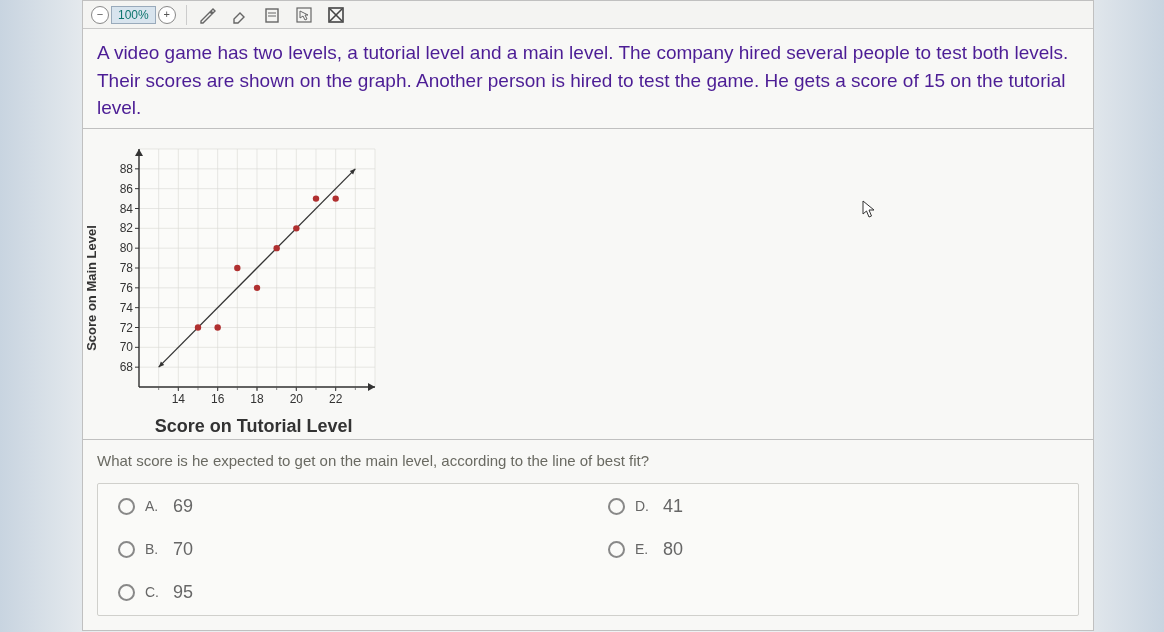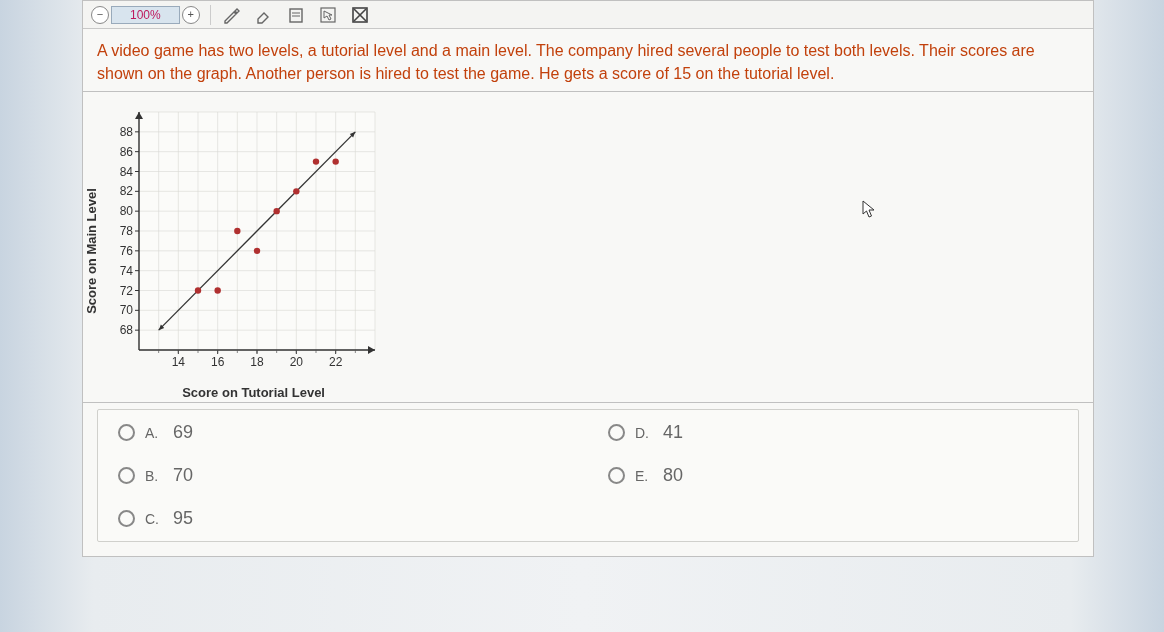--- a/index.html
+++ b/index.html
@@ -40,40 +40,40 @@
     background: #fff;
     font-size: 11px;
     line-height: 14px;
     text-align: center;
     color: #555;
     cursor: pointer;
   }
   .zoom-val {
     background: #d8e4ee;
     border: 1px solid #9ab;
-    padding: 1px 18px;
+    padding: 1px 6px;
     font-size: 12px;
-    color: #be185d;
+    color: #0f766e;
   }
   .tool-sep {
     width: 1px; height: 20px; background: #ccc;
   }
   .tool-icon {
     width: 22px; height: 22px;
     display: flex; align-items: center; justify-content: center;
     color: #555;
     cursor: pointer;
   }
   .question-body {
     padding: 10px 14px 6px 14px;
     border-bottom: 1px solid #c0c0c0;
   }
   .prompt-text {
-    font-size: 16px;
-    color: #c2410c;
+    font-size: 19px;
+    color: #4c1d95;
     line-height: 1.45;
   }
   .chart-area {
     padding: 14px 14px 6px 14px;
     border-bottom: 1px solid #c0c0c0;
   }
   .chart-wrap {
     position: relative;
     width: 290px;
     height: 290px;
@@ -86,21 +86,21 @@
     font-size: 13px;
     font-weight: bold;
     color: #333;
     white-space: nowrap;
   }
   .x-label {
     position: absolute;
     bottom: -4px;
     left: 54%;
     transform: translateX(-50%);
-    font-size: 13px;
+    font-size: 18px;
     font-weight: bold;
     color: #333;
     white-space: nowrap;
   }
   svg.plot { display: block; }
   .followup {
     padding: 12px 14px 8px 14px;
     font-size: 15px;
     color: #6a6a62;
   }
@@ -280,20 +280,21 @@
           <circle cx="160" cy="144.83333333333331" r="3.2" fill="#b03030"></circle>
           <circle cx="179.66666666666669" cy="105.16666666666666" r="3.2" fill="#b03030"></circle>
           <circle cx="199.33333333333331" cy="85.33333333333334" r="3.2" fill="#b03030"></circle>
           <circle cx="219" cy="55.58333333333334" r="3.2" fill="#b03030"></circle>
           <circle cx="238.66666666666669" cy="55.58333333333334" r="3.2" fill="#b03030"></circle>
         </svg>
       <div class="x-label">Score on Tutorial Level</div>
     </div>
   </div>
 
+  <div class="followup">What score is he expected to get on the main level, according to the line of best fit?</div>
 
   <div class="options-box">
     <div class="options-grid">
       <div class="opt">
         <div class="radio"></div>
         <span class="opt-letter">A.</span>
         <span class="opt-text">69</span>
       </div>
       <div class="opt">
         <div class="radio"></div>

